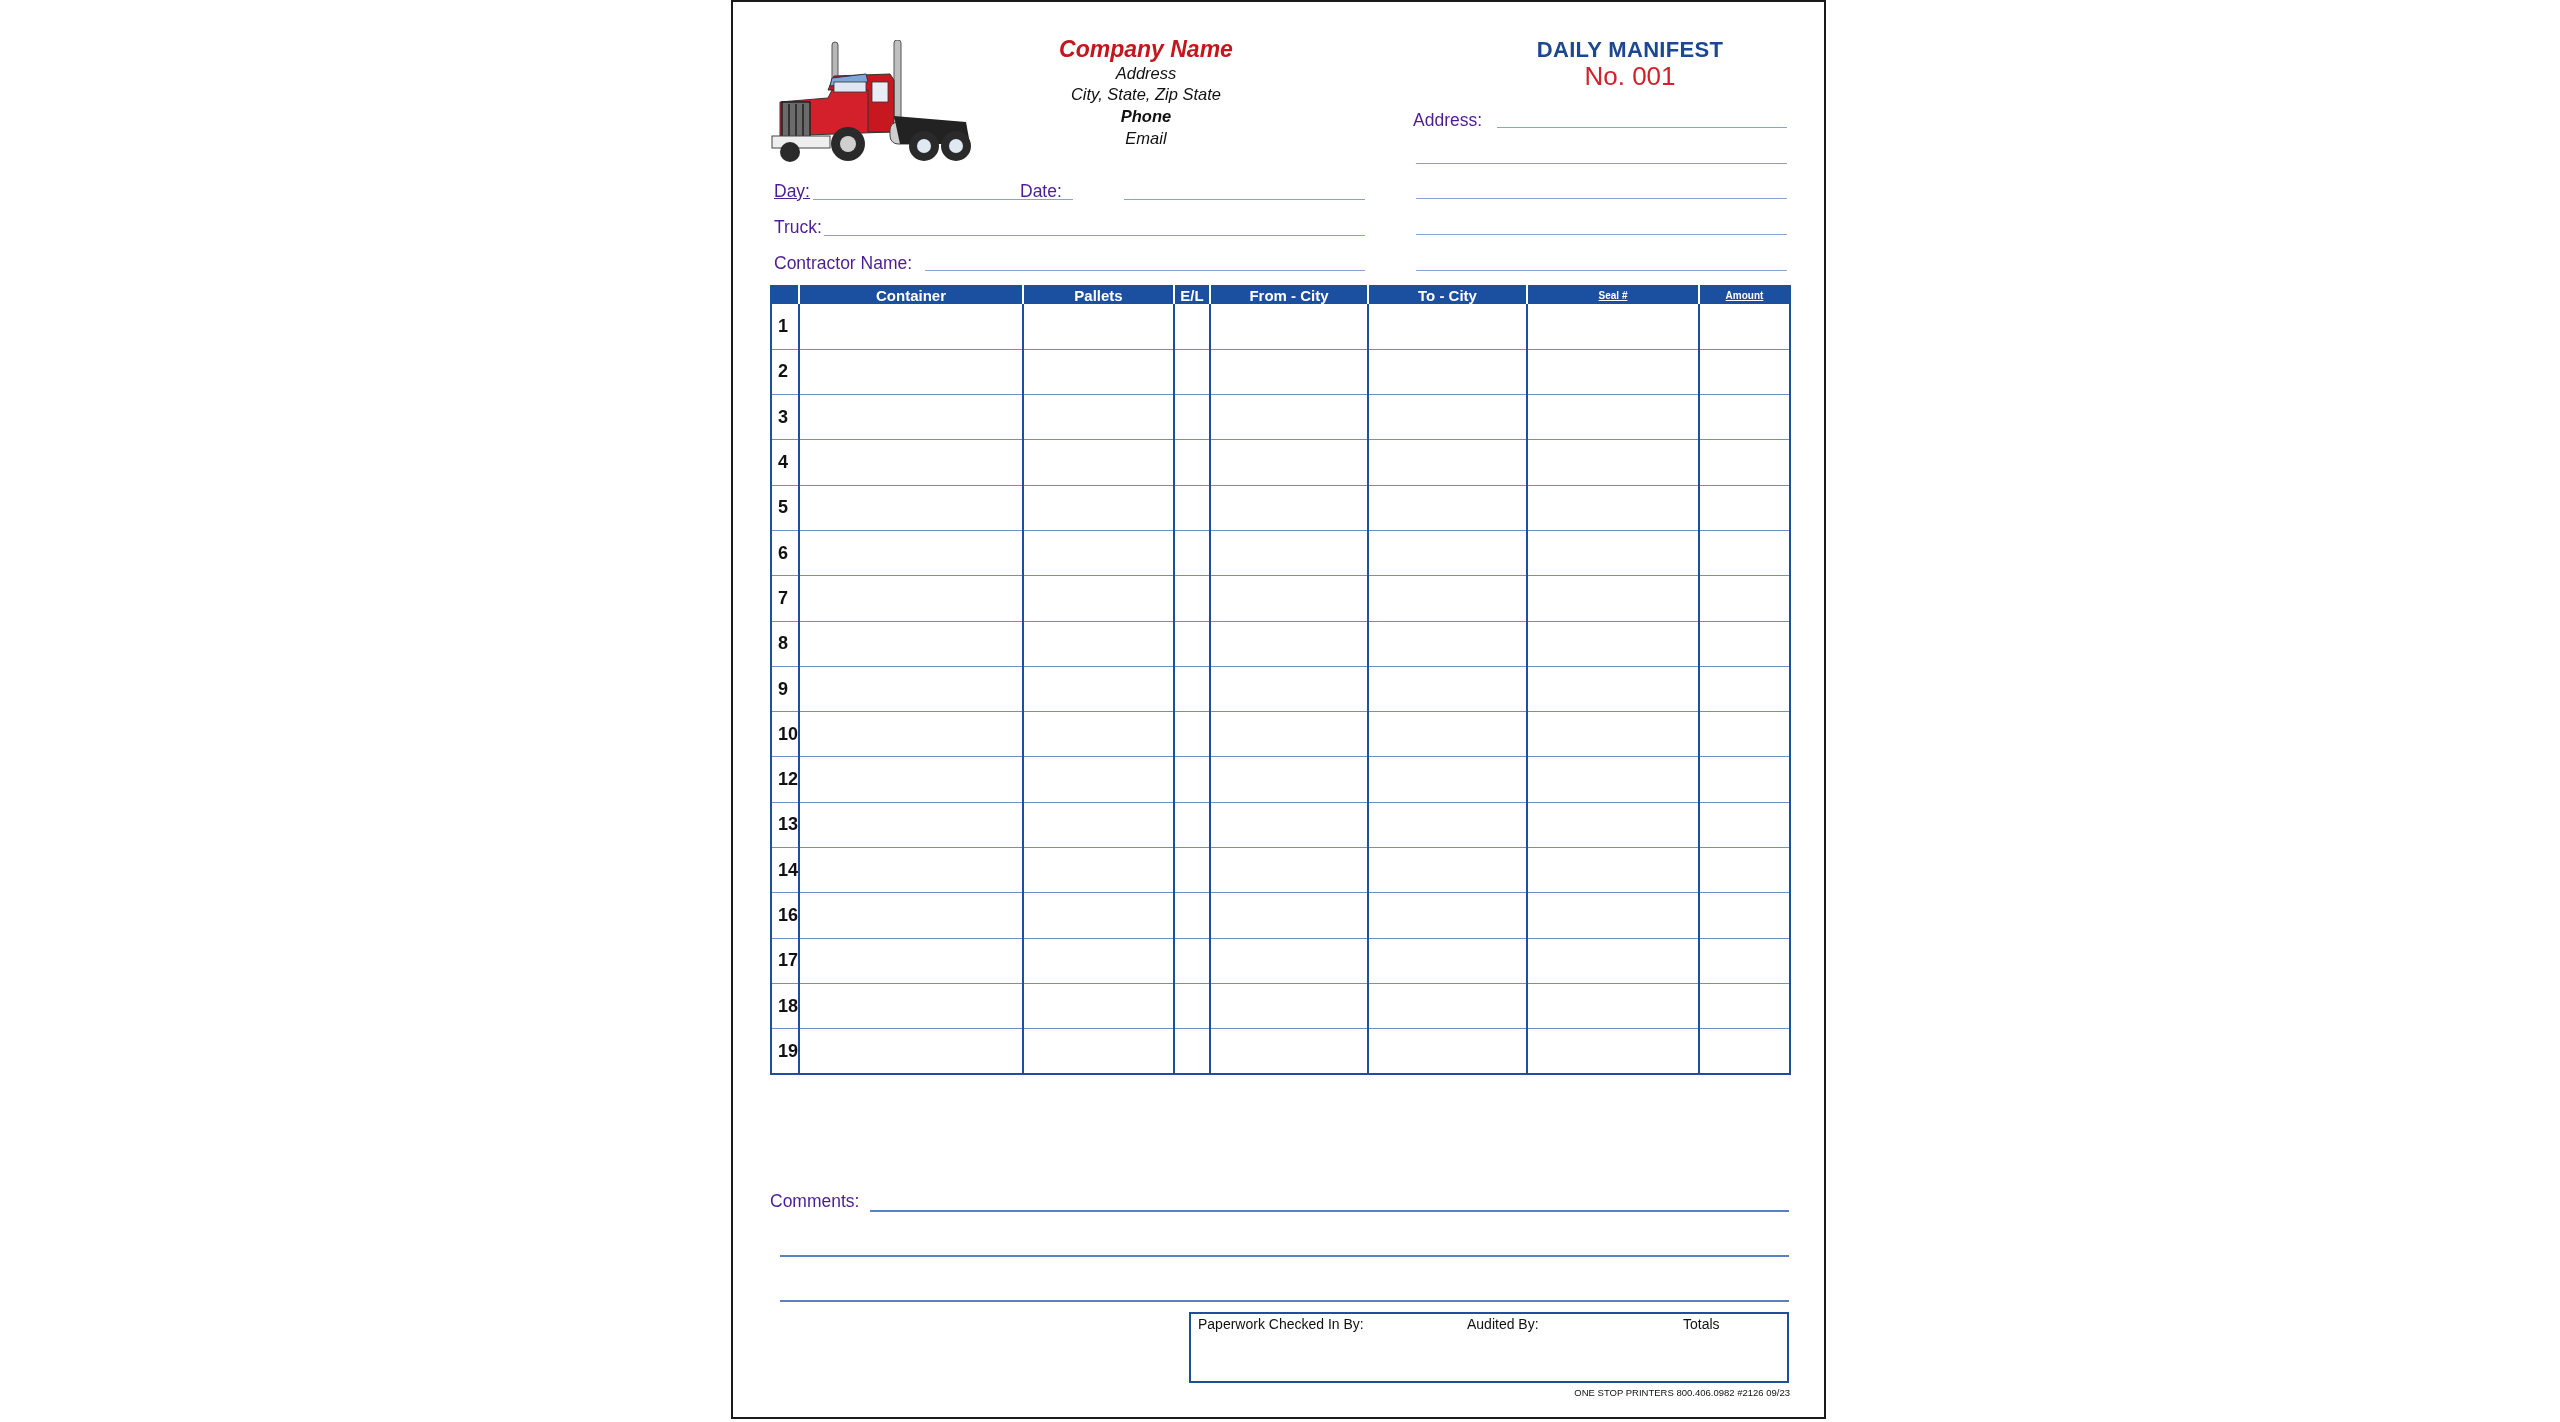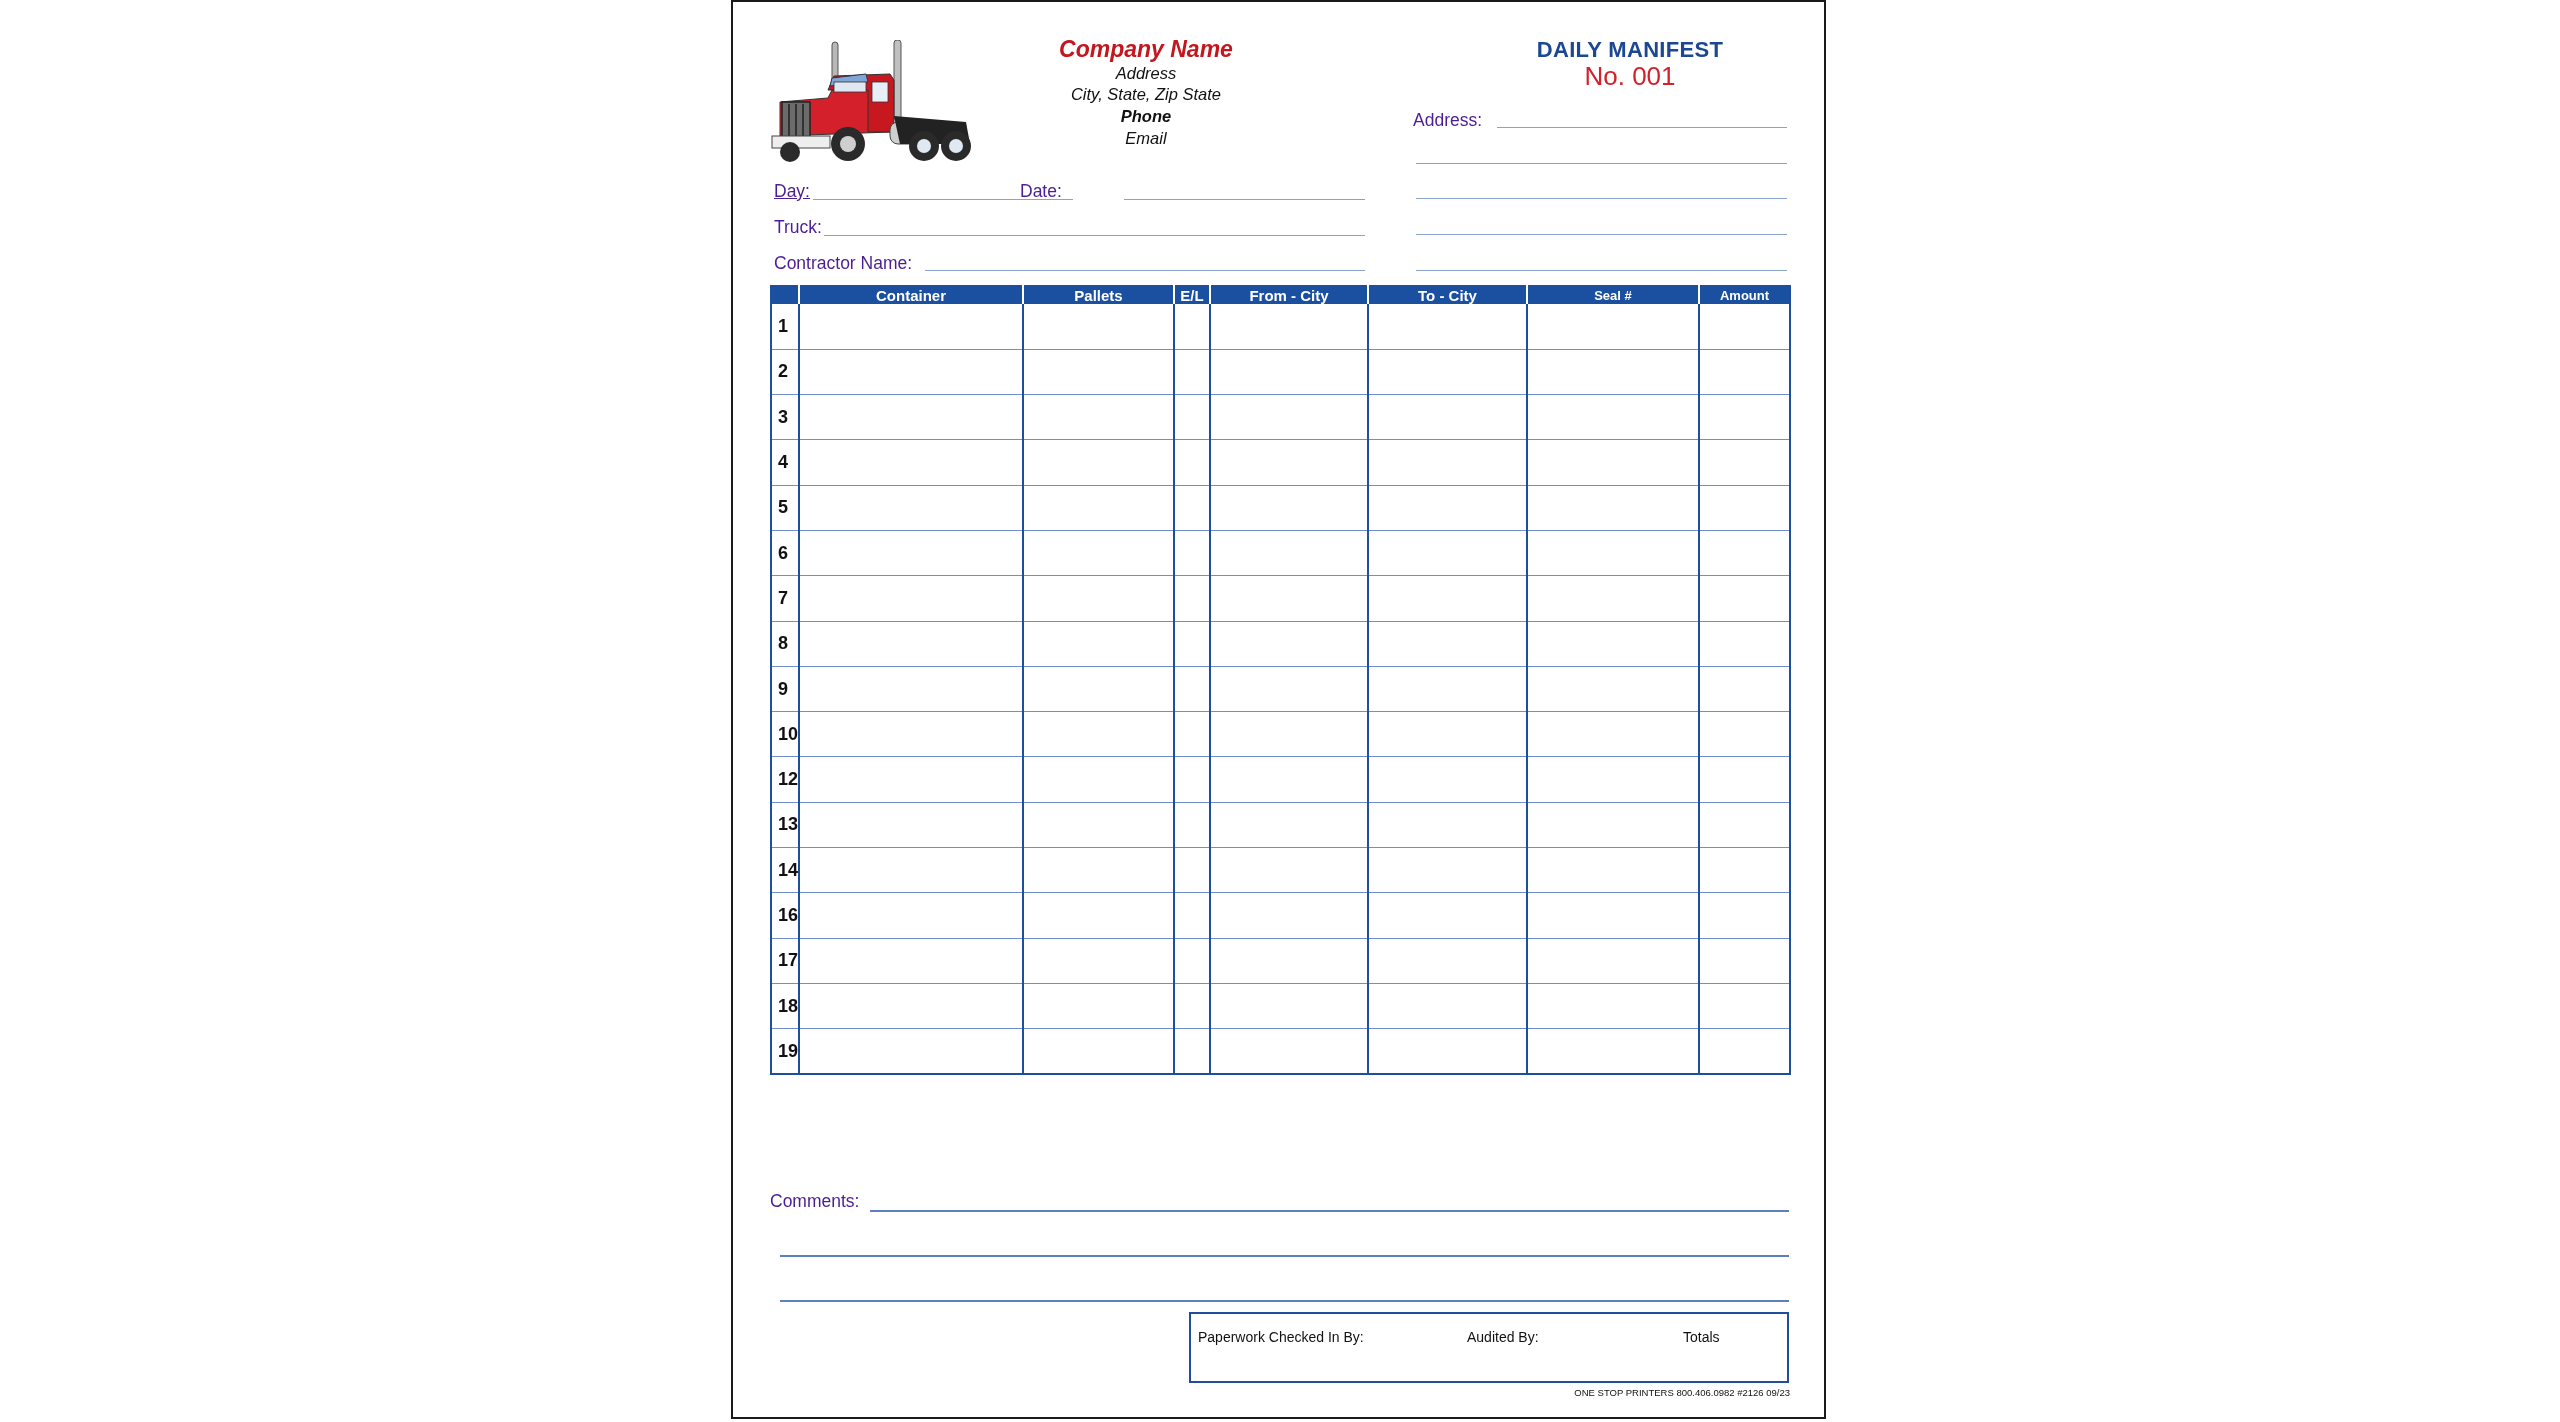--- a/index.html
+++ b/index.html
@@ -24,33 +24,33 @@
 
   table.grid {
     position:absolute; left:770px; top:285px; width:1019px; border-collapse:collapse;
     table-layout:fixed; border:2.5px solid #1f4e9c;
   }
   table.grid th {
     background:#1b4f9f; color:#fff; font-weight:bold; font-size:15px; height:17px; line-height:17px;
     padding:0; border-left:2px solid #ffffff; text-align:center; overflow:hidden; white-space:nowrap;
   }
   table.grid th:first-child { border-left:none; }
-  table.grid th.small { font-size:13px; }
+  table.grid th.small { font-size:10px;text-decoration:underline; }
   table.grid td {
     height:45.3px; padding:0; border-left:2.5px solid #1f4e9c; border-top:1.6px solid #6f8fc6;
     box-sizing:border-box;
   }
   table.grid td.num {
     font-weight:bold; font-size:18px; text-align:left; padding-left:6px; color:#111; border-left:none;
   }
   .bottombox {
     position:absolute; left:1189px; top:1312px; width:600px; height:71px;
     border:2.5px solid #1f4e9c; box-sizing:border-box;
   }
-  .bb-label { position:absolute; top:15px; font-size:14px; color:#111; white-space:nowrap; }
+  .bb-label { position:absolute; top:2px; font-size:14px; color:#111; white-space:nowrap; }
   .footer { position:absolute; left:1500px; width:290px; top:1387px; text-align:right; font-size:9.5px; color:#111; white-space:nowrap; }
 </style>
 </head>
 <body>
 
 <div class="page"></div>
 
 <svg class="truck" viewBox="0 0 212 124">
 
   <rect x="62" y="2" width="6" height="50" rx="3" fill="#b8b8b8" stroke="#555" stroke-width="1"></rect>

